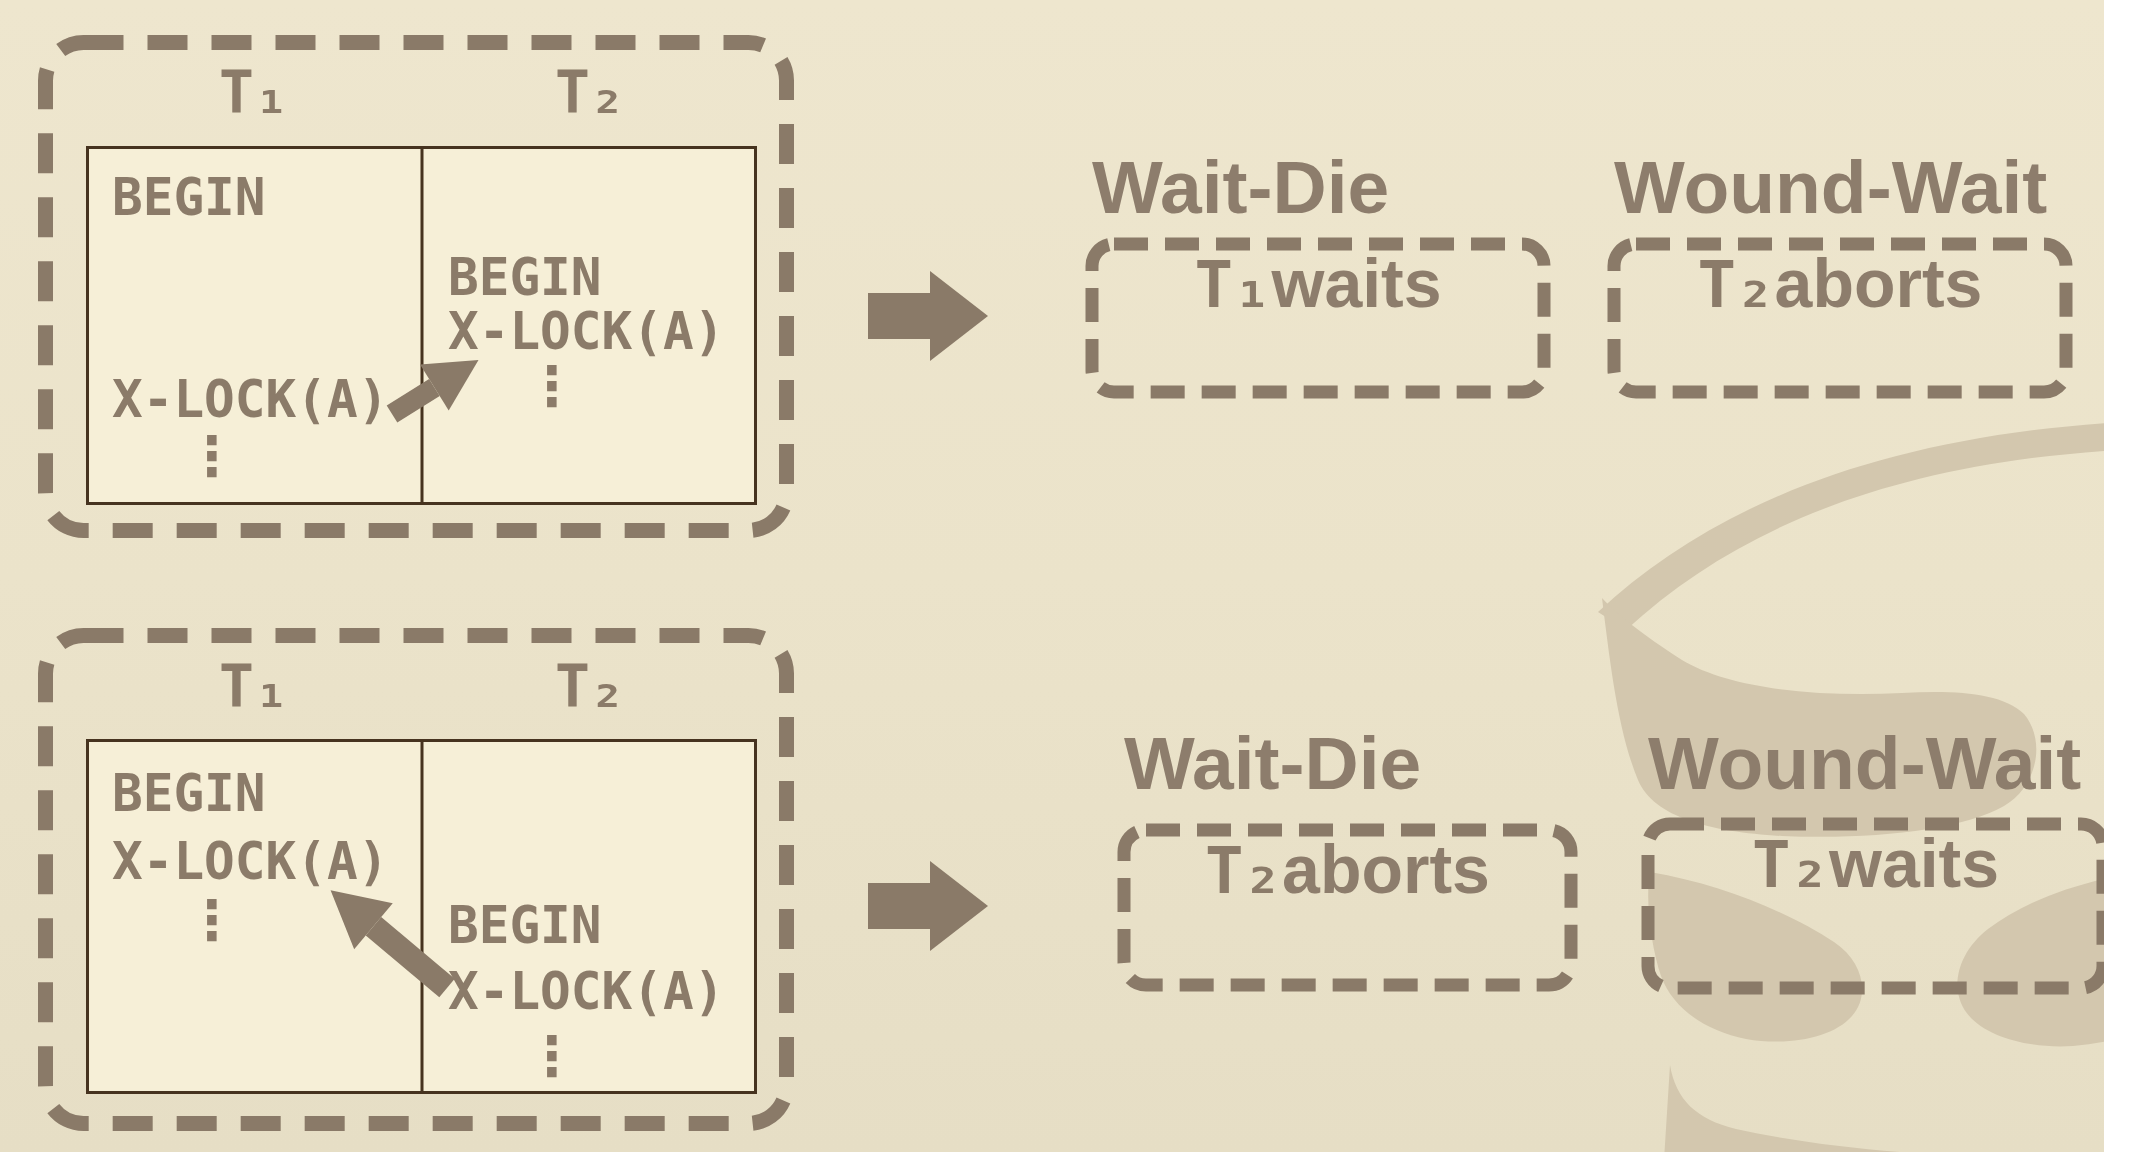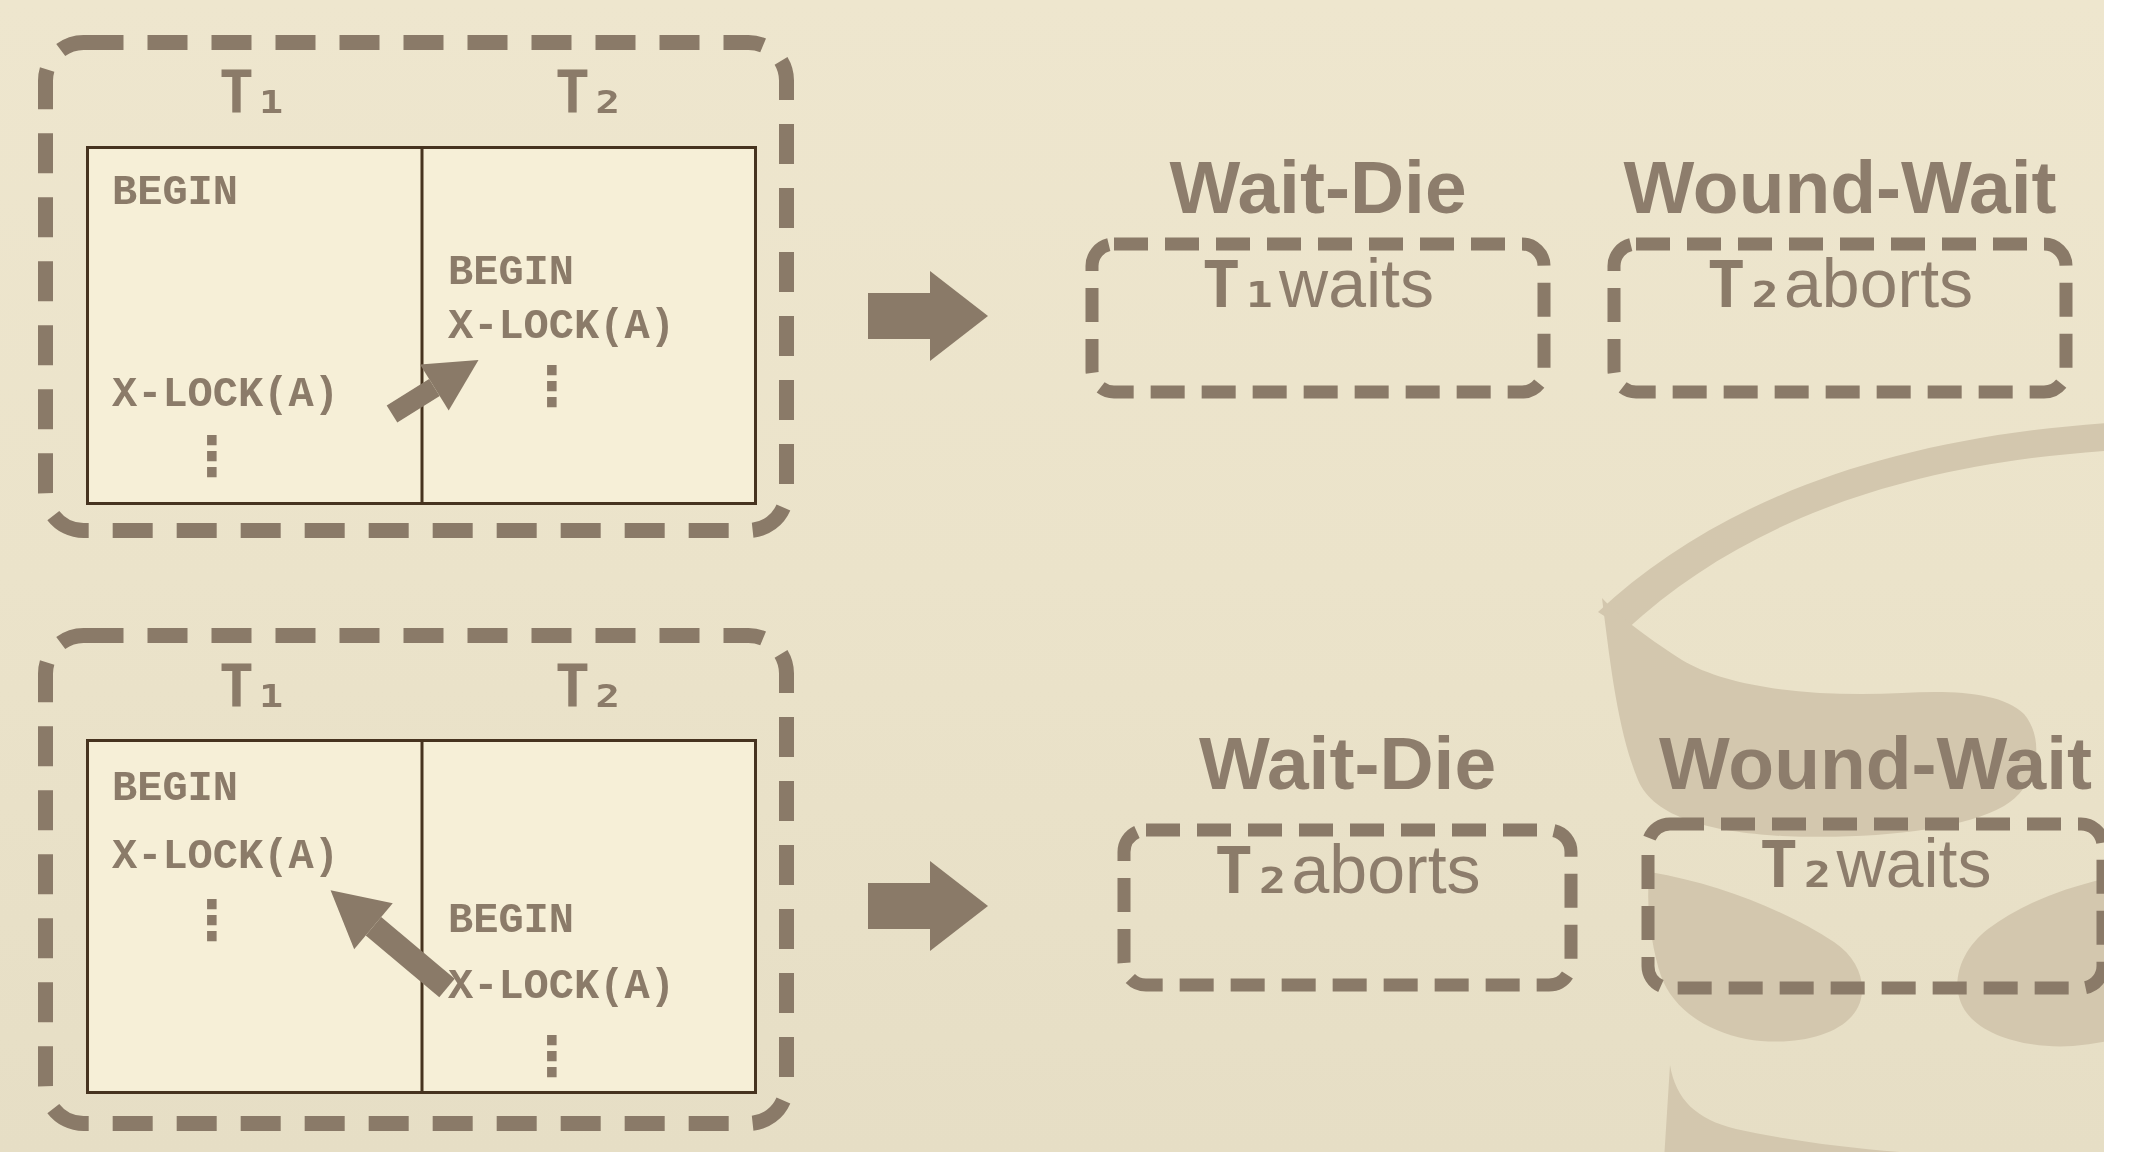--- a/index.html
+++ b/index.html
@@ -8,27 +8,27 @@
   }
   html,body{margin:0;padding:0;}
   .page{
     position:relative; width:2104px; height:1152px; overflow:hidden;
     background:linear-gradient(180deg,#eee6ce 0%,#ebe3ca 50%,#e6dec5 100%);
     font-family:"Liberation Sans","DejaVu Sans",sans-serif;
   }
   .layer{position:absolute;left:0;top:0;}
   .txt{position:absolute; line-height:1; white-space:pre;}
   .mono{font-family:"DejaVu Sans Mono","DejaVu Sans",monospace; font-weight:700; color:var(--code);}
-  .code{font-size:42px;font-family:Liberation Mono, monospace;}
+  .code{font-size:51px;}
   .hdr{font-size:58px; text-align:center;}
   .dots{font-size:54px; text-align:center; letter-spacing:0;}
-  .title{font-size:75px; font-weight:700; color:var(--title); text-align:center;}
+  .title{font-size:75px; font-weight:700; color:var(--title); text-align:left;}
   .boxlabel{position:absolute; display:flex; align-items:baseline; justify-content:center;}
   .subject{font-family:"DejaVu Sans Mono","DejaVu Sans",monospace; font-weight:700; font-size:64px; color:var(--code);}
-  .verb{font-family:"Liberation Sans","DejaVu Sans",sans-serif; font-weight:400; font-size:68px; color:var(--title); }
+  .verb{font-family:"Liberation Sans","DejaVu Sans",sans-serif; font-weight:700; font-size:68px; color:var(--title); }
   
   .s1-h1{left:194px;top:64px;width:120px;}
   .s1-h2{left:530px;top:64px;width:120px;}
   .s1-t1-l0{left:112px;top:172px;}
   .s1-t1-l1{left:112px;top:374px;}
   .s1-t1-dots{left:162px;top:430px;width:100px;}
   .s1-t2-l0{left:448px;top:252px;}
   .s1-t2-l1{left:448px;top:306px;}
   .s1-t2-dots{left:502px;top:360px;width:100px;}
   

